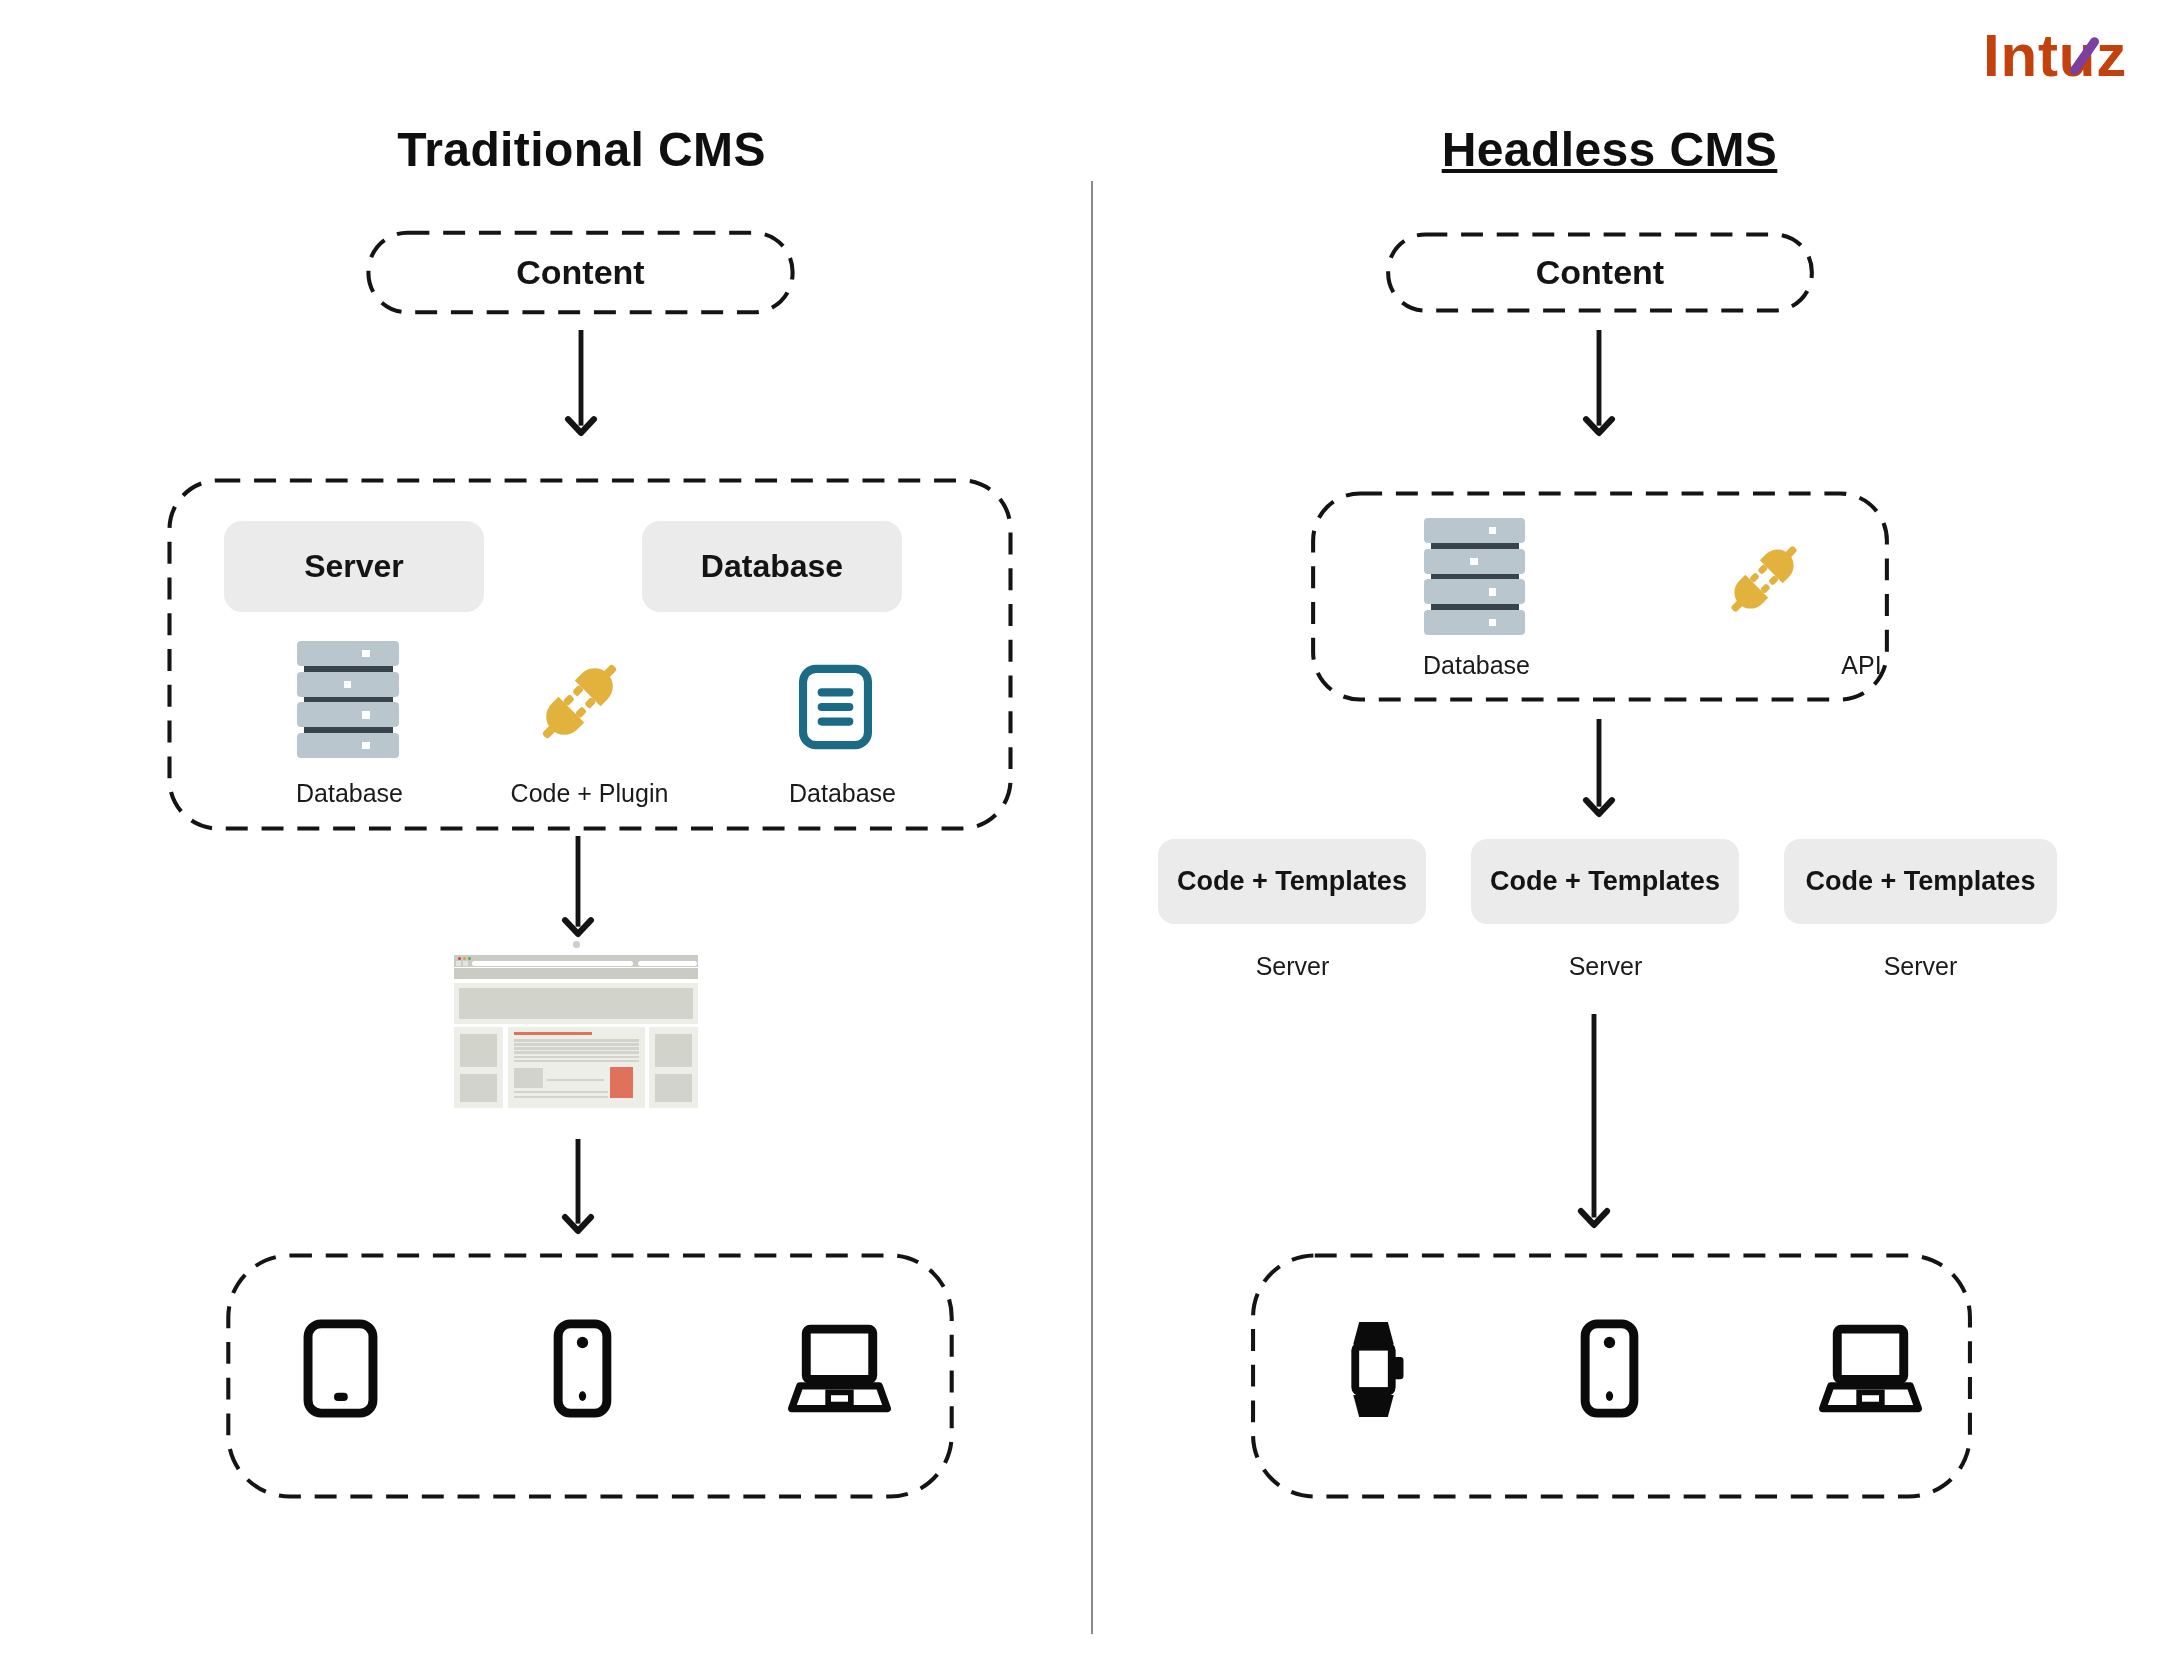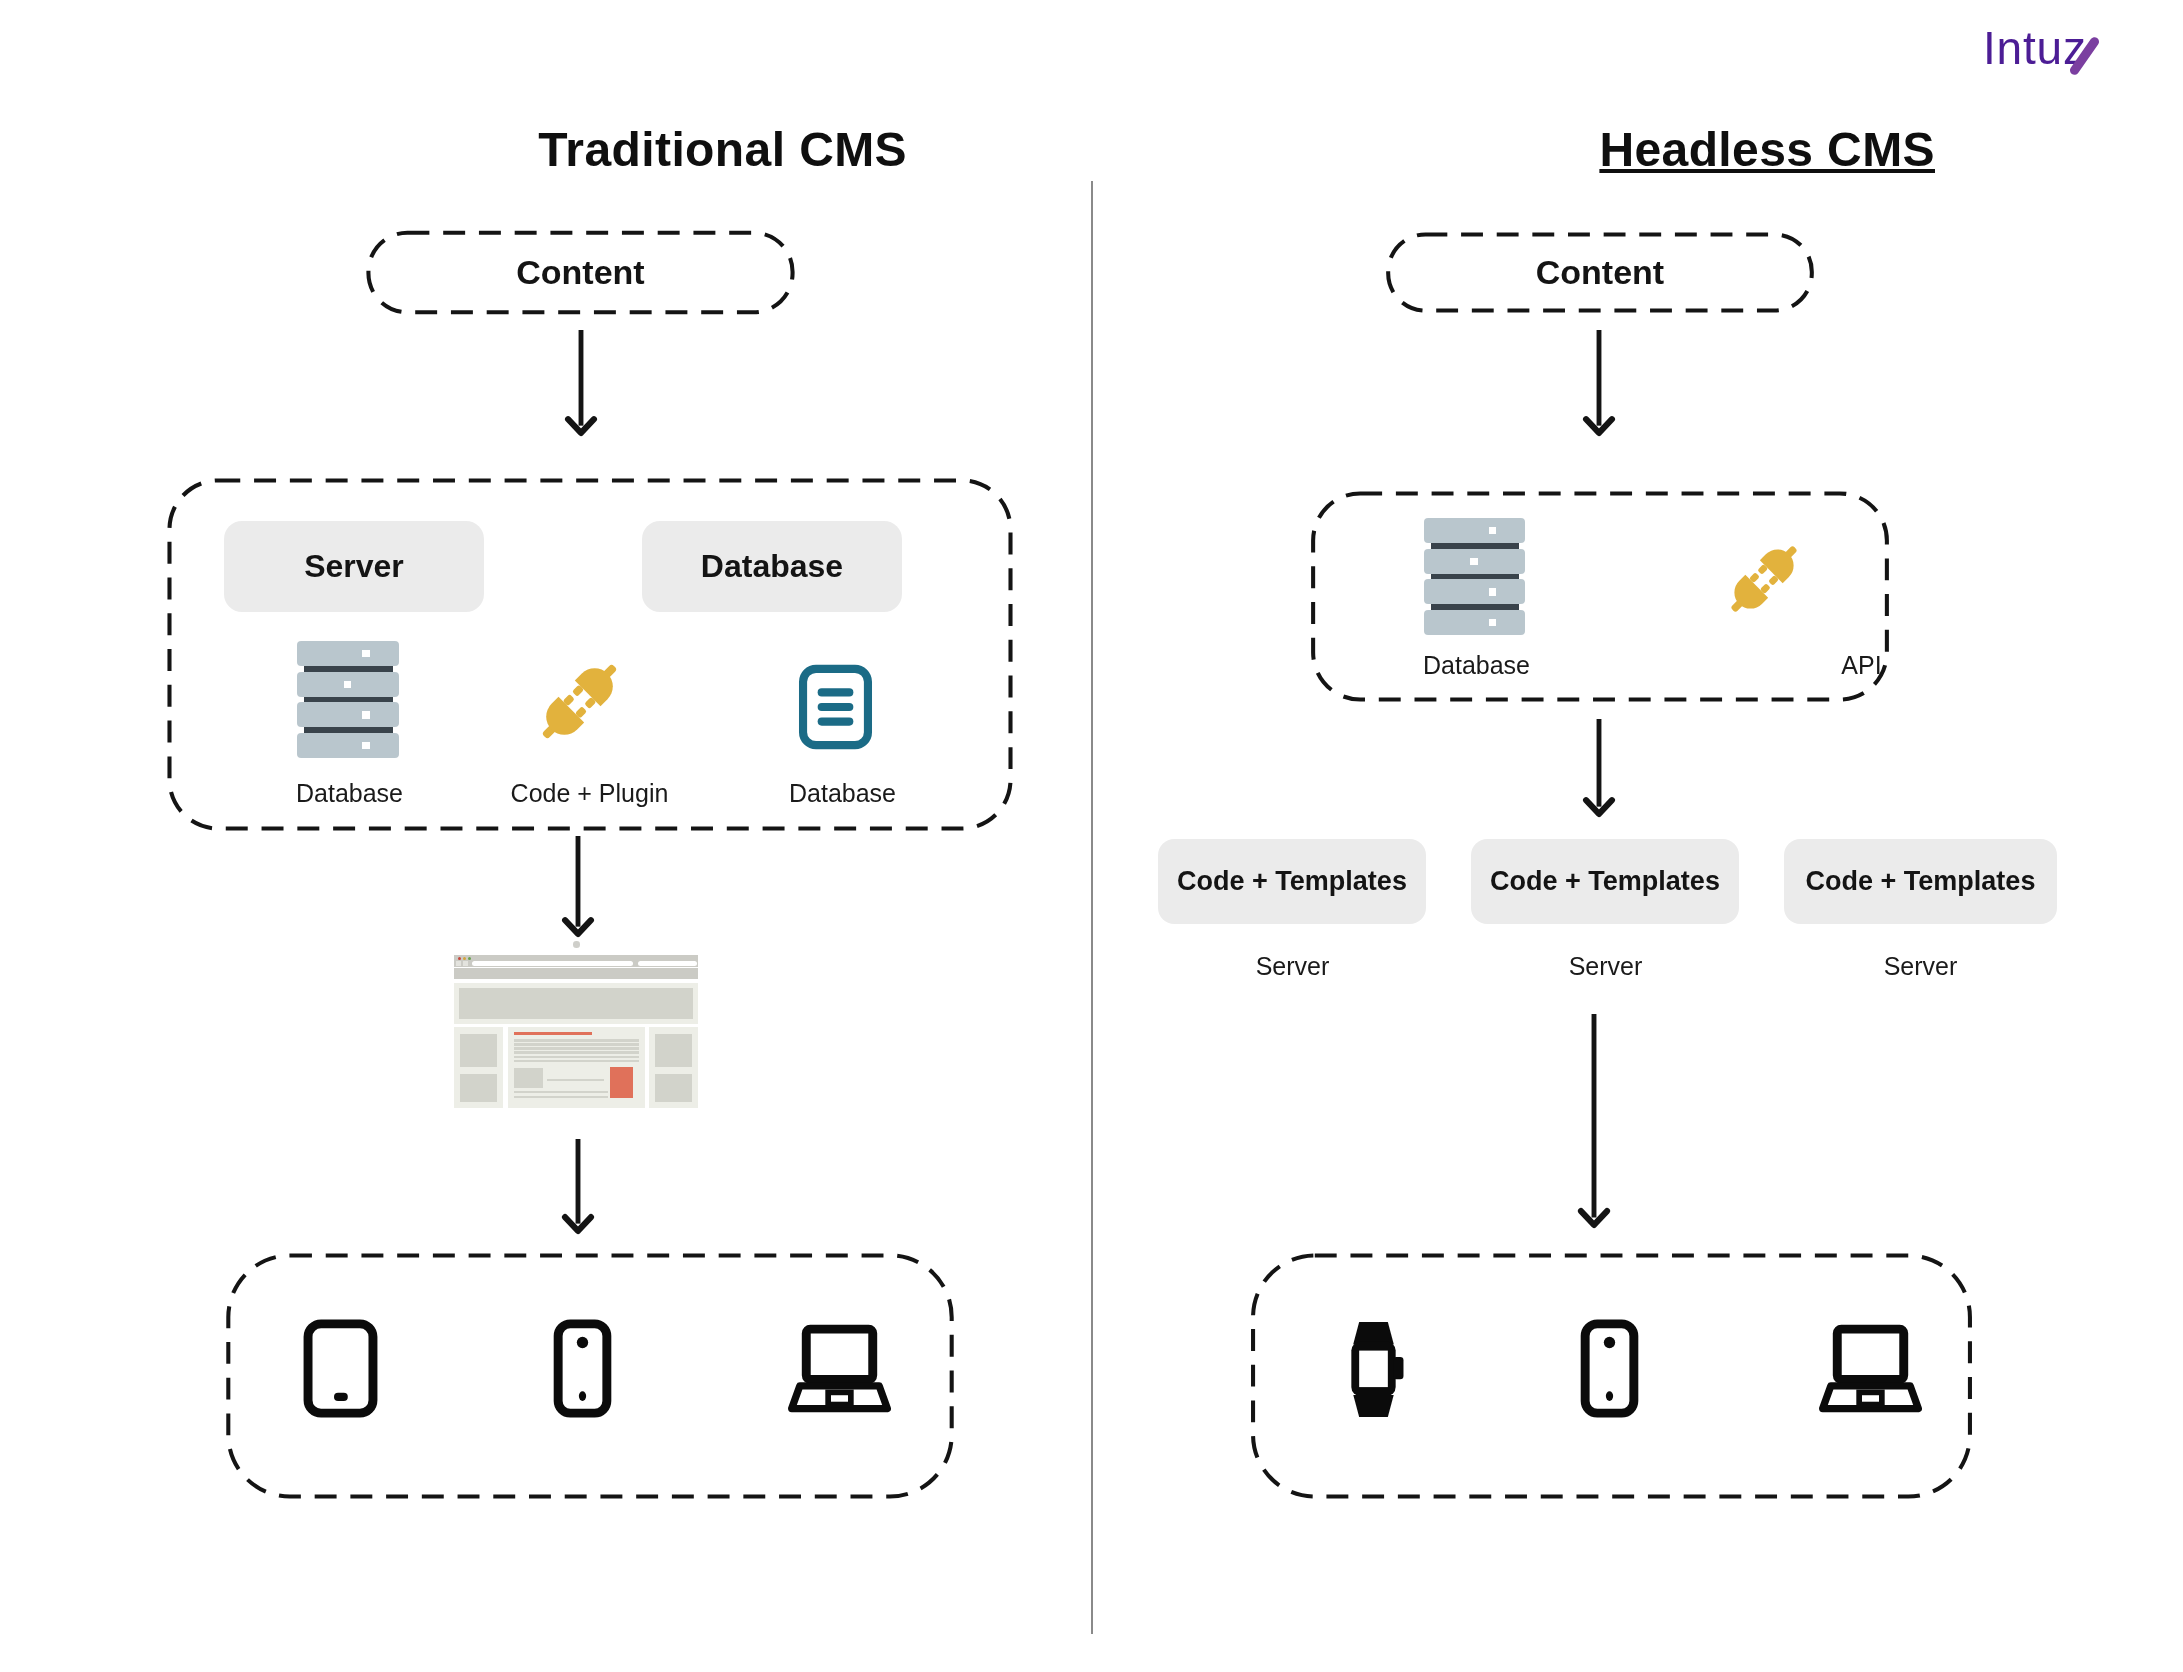--- a/index.html
+++ b/index.html
@@ -1,33 +1,33 @@
 <!DOCTYPE html>
 <html style="font-size:13px"><head>
 <meta charset="utf-8">
 <style>
   html,body{margin:0;padding:0;background:#ffffff;}
   .canvas{position:relative;width:2183px;height:1672px;background:#ffffff;
           font-family:"Liberation Sans", sans-serif;color:#141414;overflow:hidden;}
   .abs{position:absolute;}
-  .title{font-size:48px;font-weight:700;color:#0f0f0f;text-align:right;letter-spacing:0.4px;}
+  .title{font-size:48px;font-weight:700;color:#0f0f0f;text-align:center;letter-spacing:0.4px;}
   .content-label{font-size:34px;font-weight:700;text-align:center;}
   .gray-pill{background:#EBEBEB;border-radius:18px;display:flex;align-items:center;justify-content:center;
              font-weight:700;font-size:32px;color:#141414;}
   .gray-pill.small{font-size:27px;border-radius:16.3px;}
   .flow-label{font-weight:500;font-size:25px;color:#1a1a1a;text-align:center;}
   .center-flex{display:flex;align-items:center;justify-content:center;}
   .divider{background:#8A8A8A;}
   
   .db-icon{display:flex;flex-direction:column;}
   .db-slab{height:25px;background:#B9C6CD;border-radius:4.1px;position:relative;}
   .db-gap{height:5.7px;background:#39434B;margin:0 6.5px;}
   .db-dot{position:absolute;width:7.3px;height:7.3px;background:#ffffff;top:9px;}
   
-  .logo-text{font-size:46px;font-weight:400;color:#4c1d95;letter-spacing:0.8px;}
+  .logo-text{font-size:60px;font-weight:700;color:#c2410c;letter-spacing:0.8px;}
   .logo-zbar{position:absolute;width:9px;height:44px;background:#7B3FA0;border-radius:4.9px;transform:rotate(35deg);}
   
   .bw{position:absolute;}
   .chrome{background:#CBCBC5;}
   .panel{background:#EDEEE7;}
   .block{background:#D2D3CB;}
   .accent{background:#E0715A;}
   .whitebar{background:#ffffff;border-radius:3.3px;}
 </style>
 </head>

